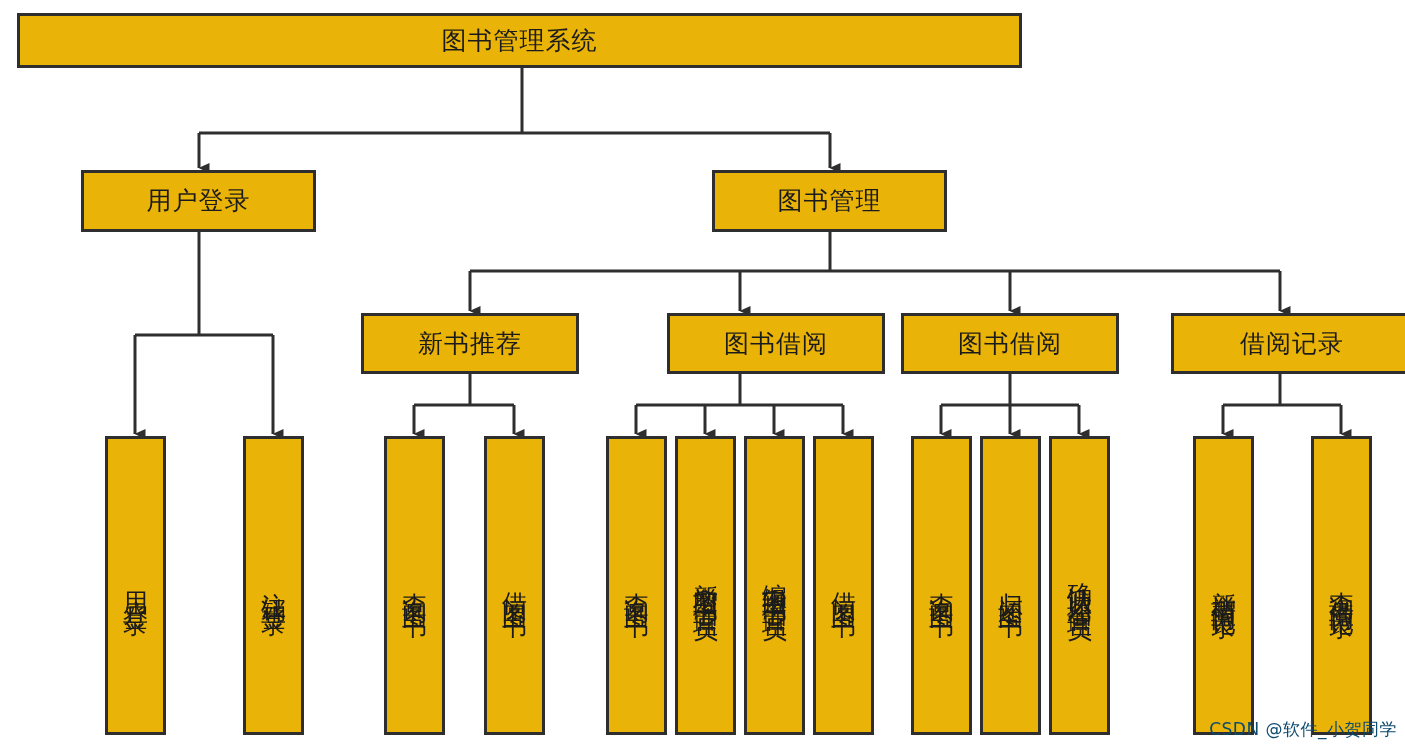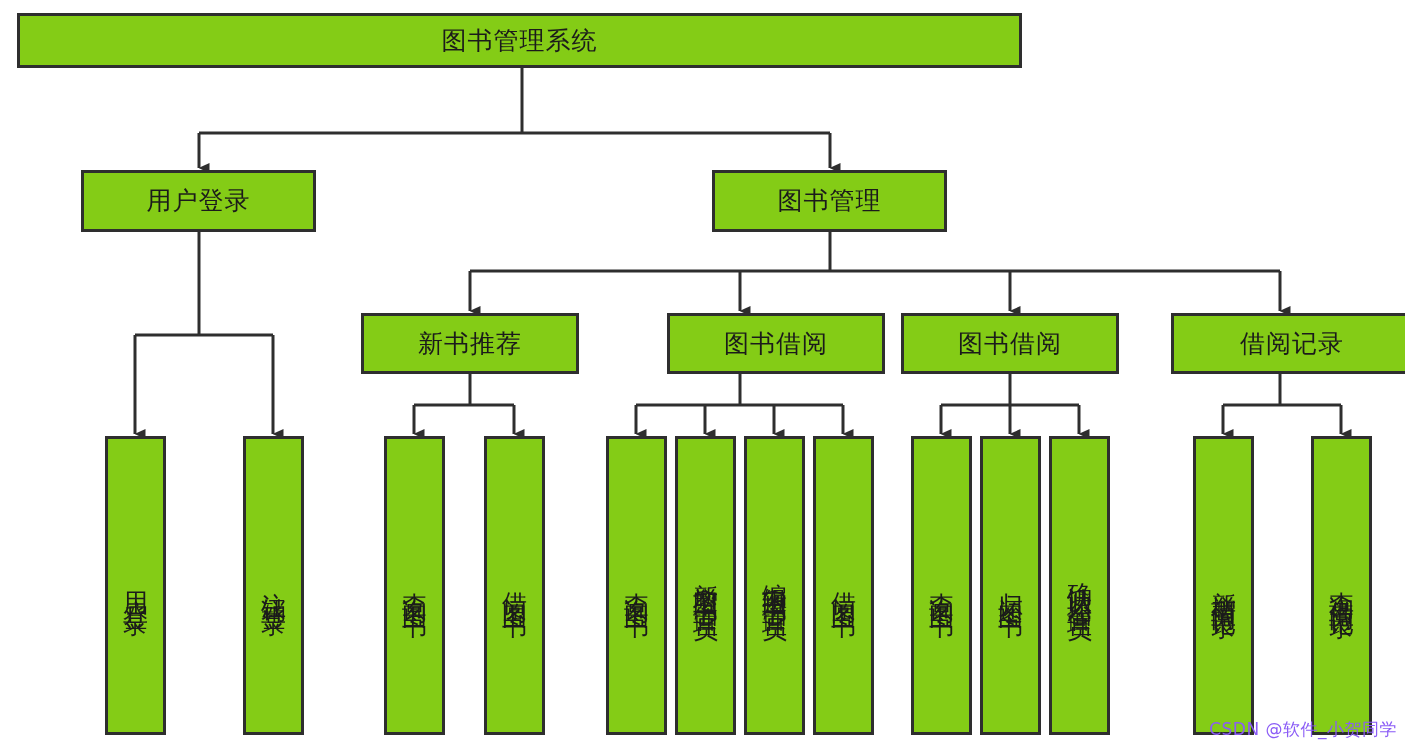--- a/index.html
+++ b/index.html
@@ -9,21 +9,21 @@
     font-family:"DejaVu Sans","Liberation Sans",sans-serif;
     overflow:hidden;
   }
   #diagram{position:relative;width:1405px;height:747px;}
   #edges{position:absolute;left:0;top:0;width:1405px;height:747px;}
 
   .node{
     position:absolute;
     box-sizing:border-box;
     border:3px solid #2e2e2e;
-    background:#84cc16;
+    background:#eab308;
     display:flex;
     align-items:center;
     justify-content:center;
     color:#1b1b1b;
   }
   .node .label{
     display:block;
     text-align:center;
     line-height:1.18;
     color:#1b1b1b;
@@ -54,21 +54,21 @@
   }
   .node.vert.tall .label{
     letter-spacing:5px;
   }
 
   #watermark{
     position:absolute;
     right:8px;
     bottom:6px;
     font-size:17px;
-    color:#8b5cf6;
+    color:#0c4a6e;
     white-space:nowrap;
     letter-spacing:0.5px;
   }
 </style>
 </head>
 <body>
 
 <div id="diagram">
 
   <svg id="edges" viewBox="0 0 1405 747" xmlns="http://www.w3.org/2000/svg">

